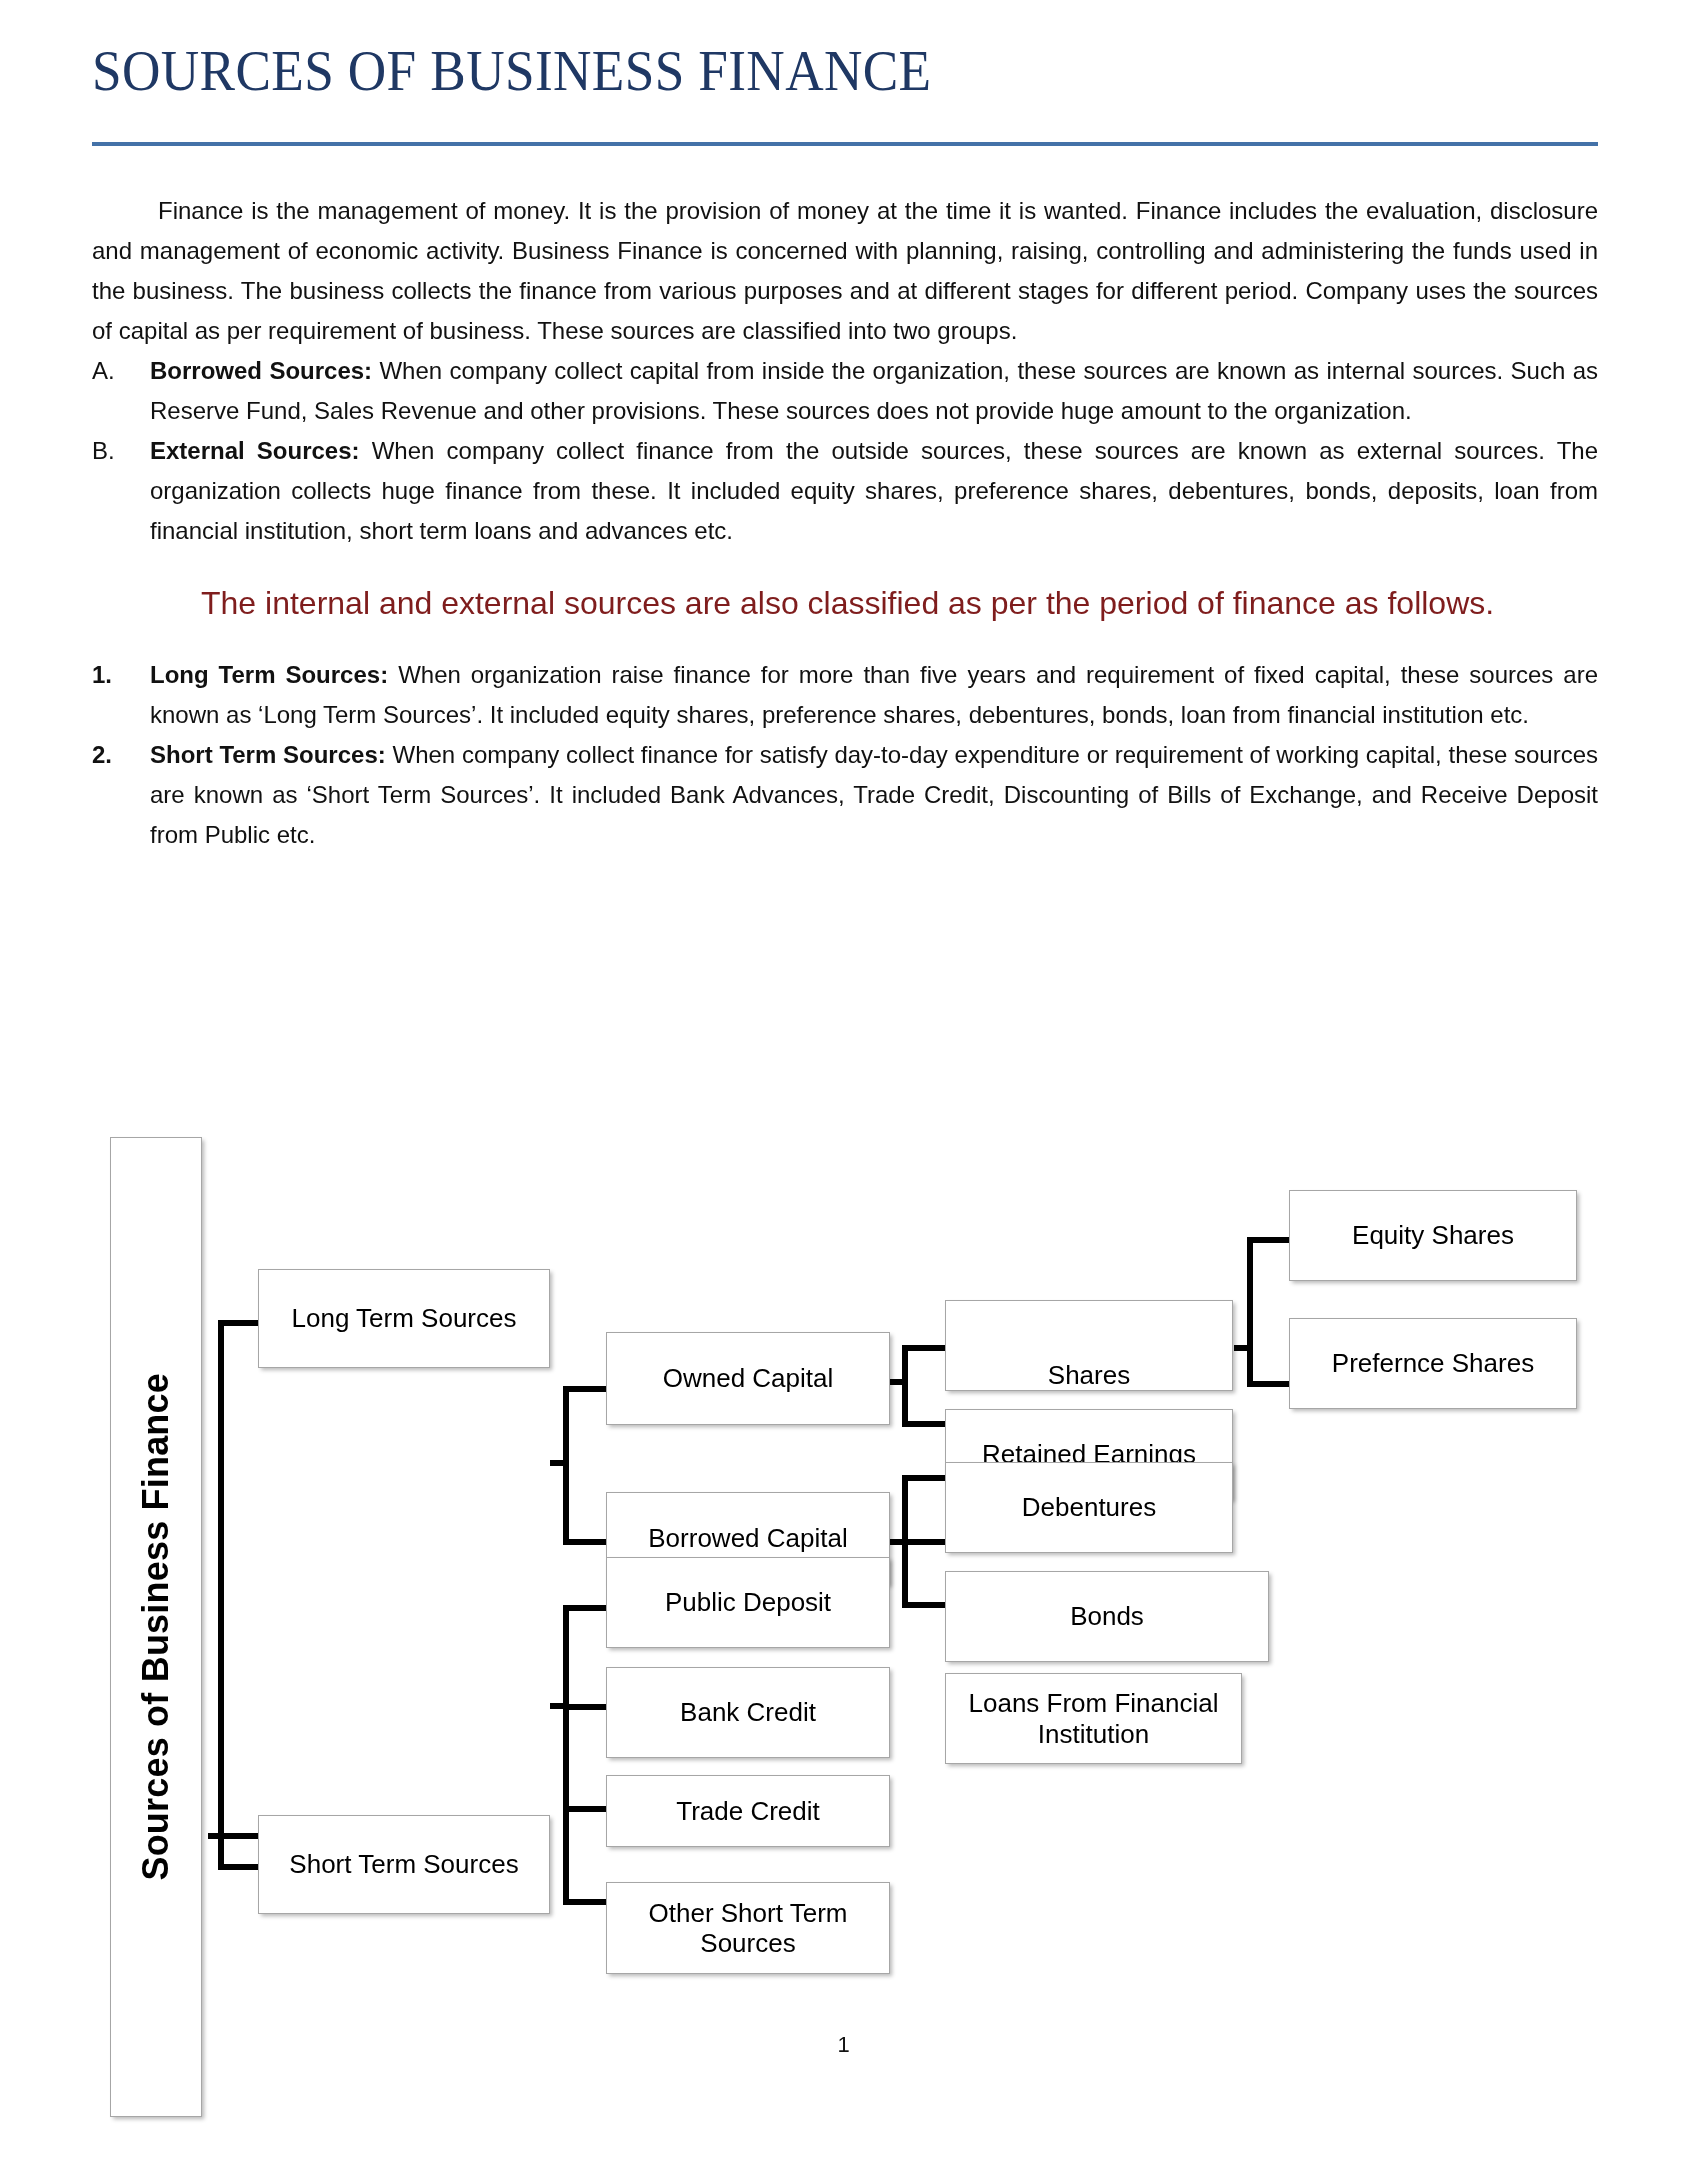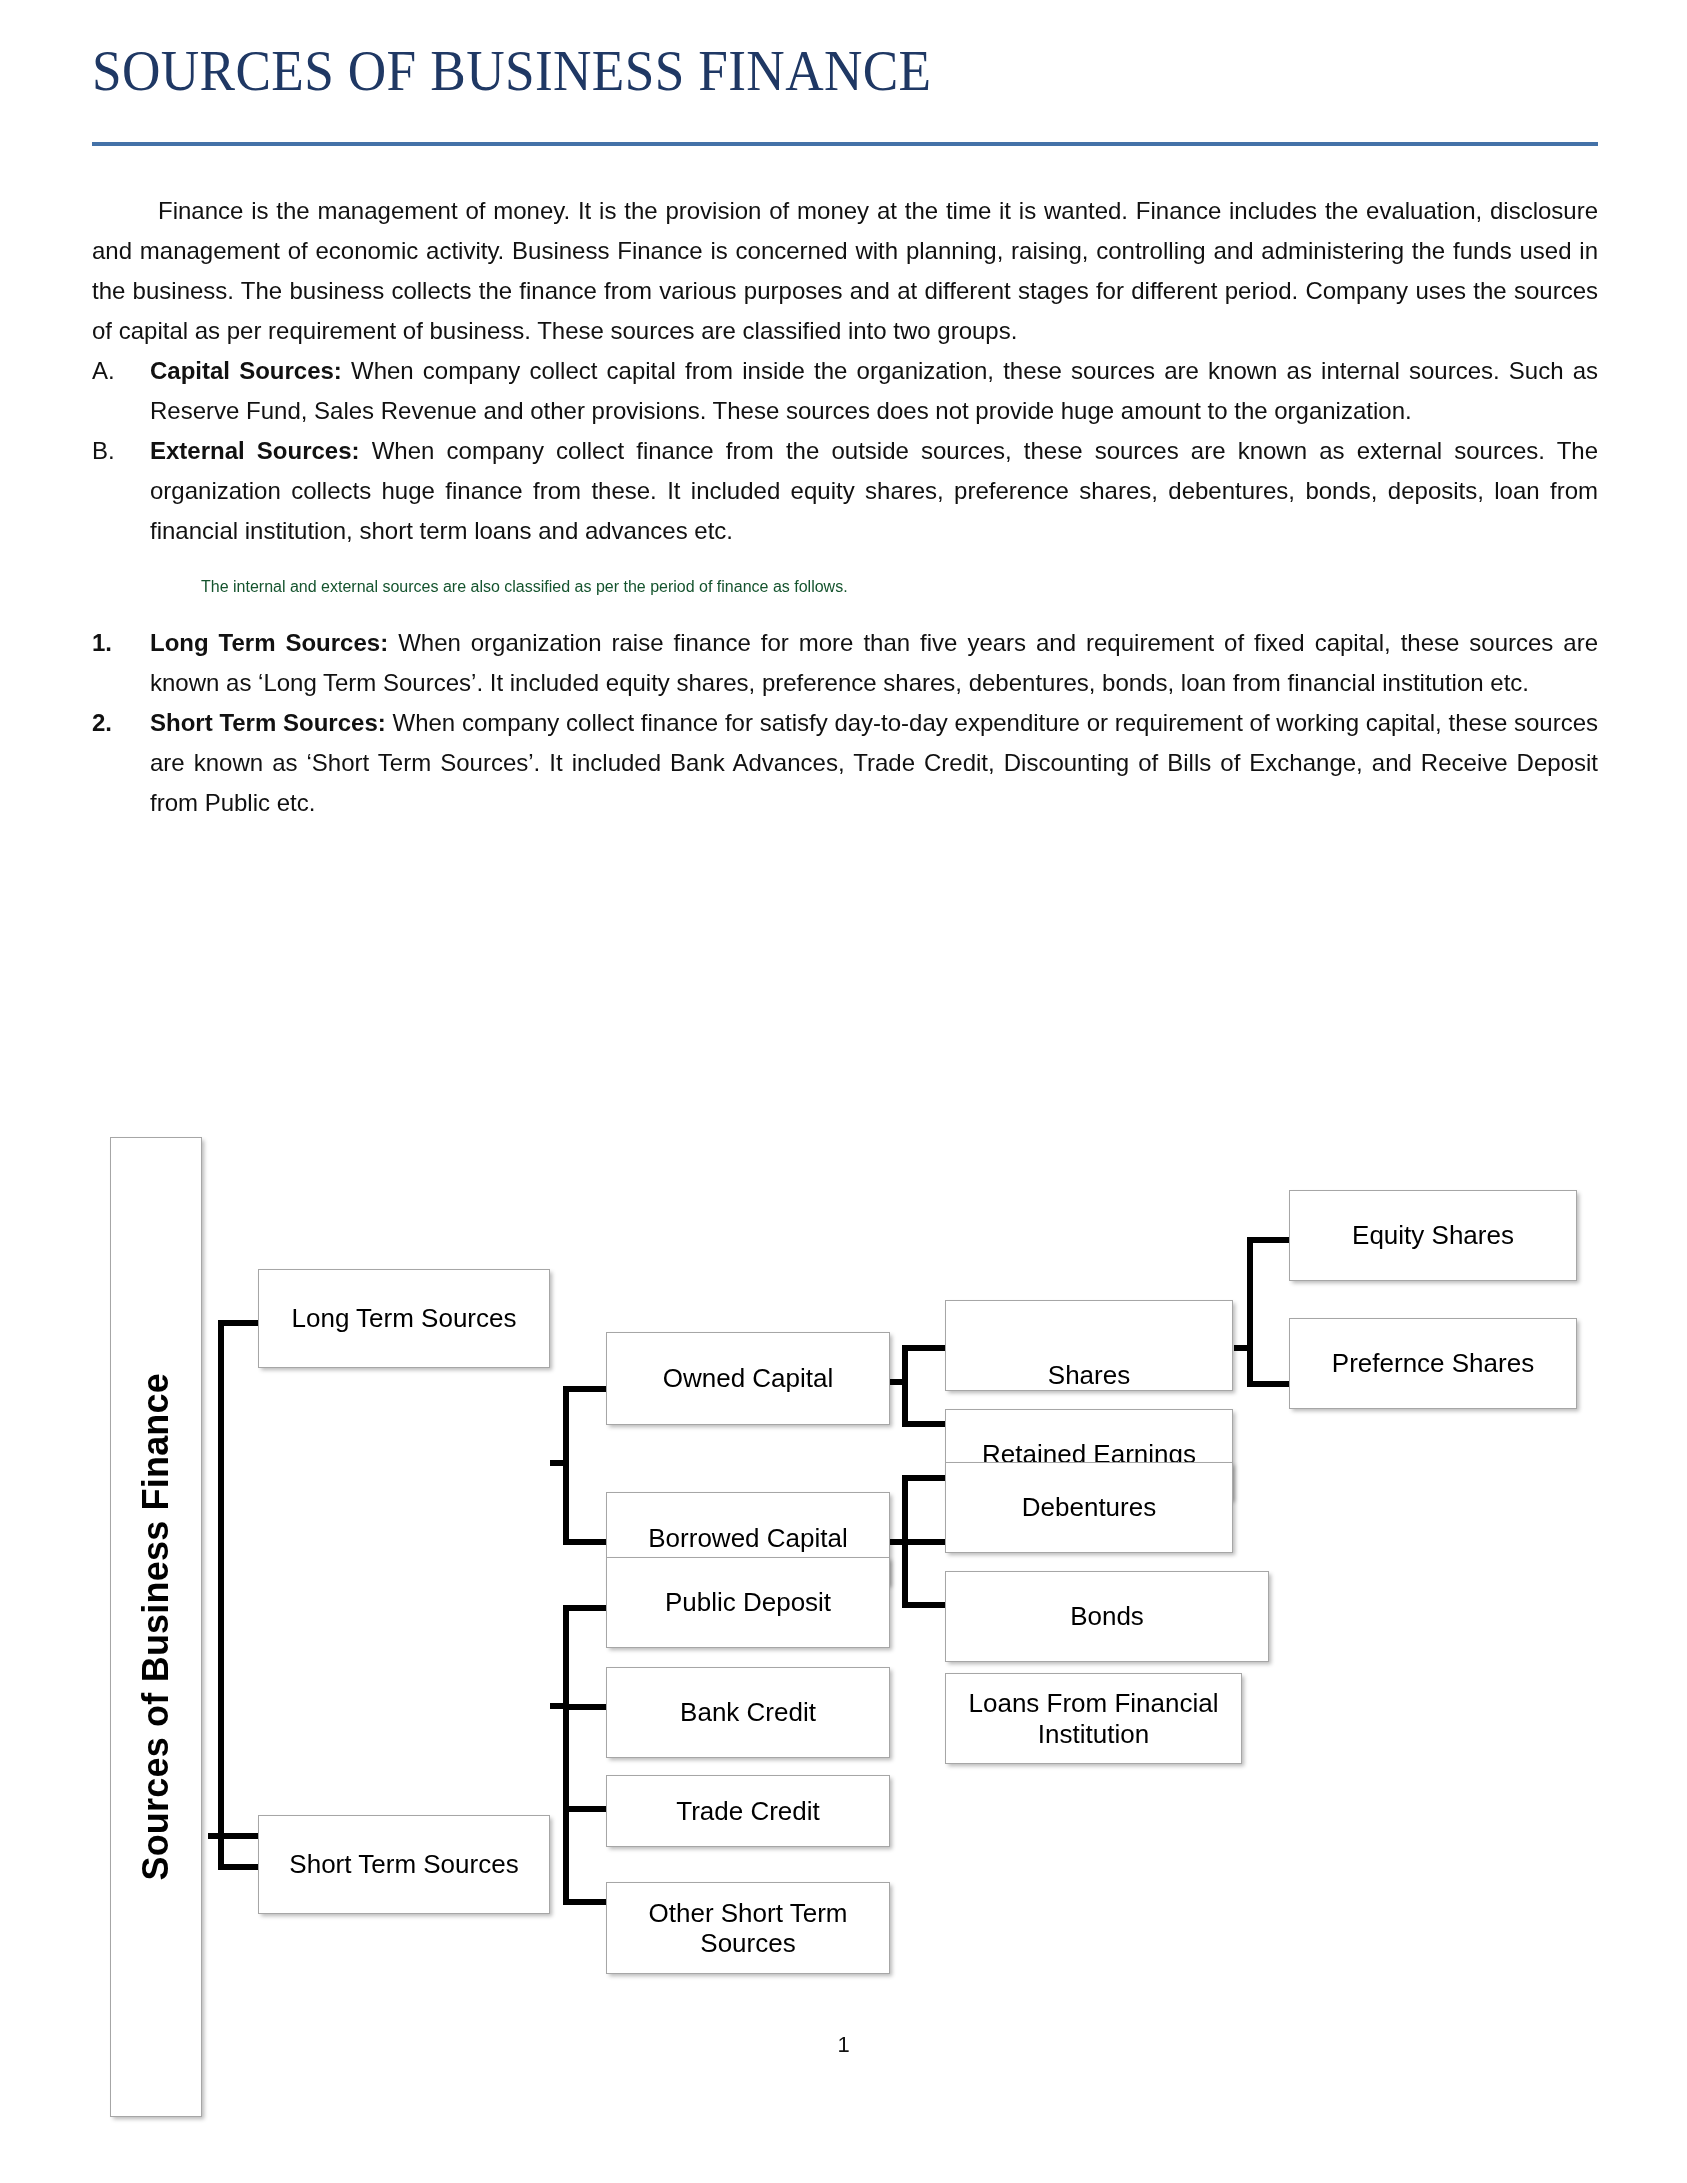--- a/index.html
+++ b/index.html
@@ -82,24 +82,24 @@
     position: absolute;
     left: 0;
     top: 0;
     width: 46px;
     text-align: left;
   }
   .list-item.num .marker { font-weight: bold; }
   .lead { font-weight: bold; }
 
   .interline {
-    font-size: 16px;
+    font-size: 32px;
     line-height: 40px;
     text-align: left;
-    color: #14532d;
+    color: #7f1d1d;
     padding-left: 58px;
   }
   .interline .indent { display: inline-block; width: 51px; }
 
   
   .diagram {
     position: absolute;
     left: 0;
     top: 972px;
     width: 1687px;
@@ -157,21 +157,21 @@
     <div class="doc-title">SOURCES OF BUSINESS FINANCE</div>
   </div>
   <div class="title-rule"></div>
 
   <div class="body-area">
 
     <p class="para"><span class="indent"></span><span>Finance is the management of money. It is the provision of money at the time it is wanted. Finance includes the evaluation, disclosure and management of economic activity. Business Finance is concerned with planning, raising, controlling and administering the funds used in the business. The business collects the finance from various purposes and at different stages for different period. Company uses the sources of capital as per requirement of business. These sources are classified into two groups.</span></p>
 
     <ul class="list">
       <li class="list-item alpha">
-        <span class="marker">A.</span><span class="lead">Capital Sources:</span><span> When company collect capital from inside the organization, these sources are known as internal sources. Such as Reserve Fund, Sales Revenue and other provisions. These sources does not provide huge amount to the organization.</span>
+        <span class="marker">A.</span><span class="lead">Borrowed Sources:</span><span> When company collect capital from inside the organization, these sources are known as internal sources. Such as Reserve Fund, Sales Revenue and other provisions. These sources does not provide huge amount to the organization.</span>
       </li>
       <li class="list-item alpha">
         <span class="marker">B.</span><span class="lead">External Sources:</span><span> When company collect finance from the outside sources, these sources are known as external sources. The organization collects huge finance from these. It included equity shares, preference shares, debentures, bonds, deposits, loan from financial institution, short term loans and advances etc.</span>
       </li>
     </ul>
 
     <p class="interline"><span class="indent"></span><span>The internal and external sources are also classified as per the period of finance as follows.</span></p>
 
     <ul class="list">
       <li class="list-item num">

